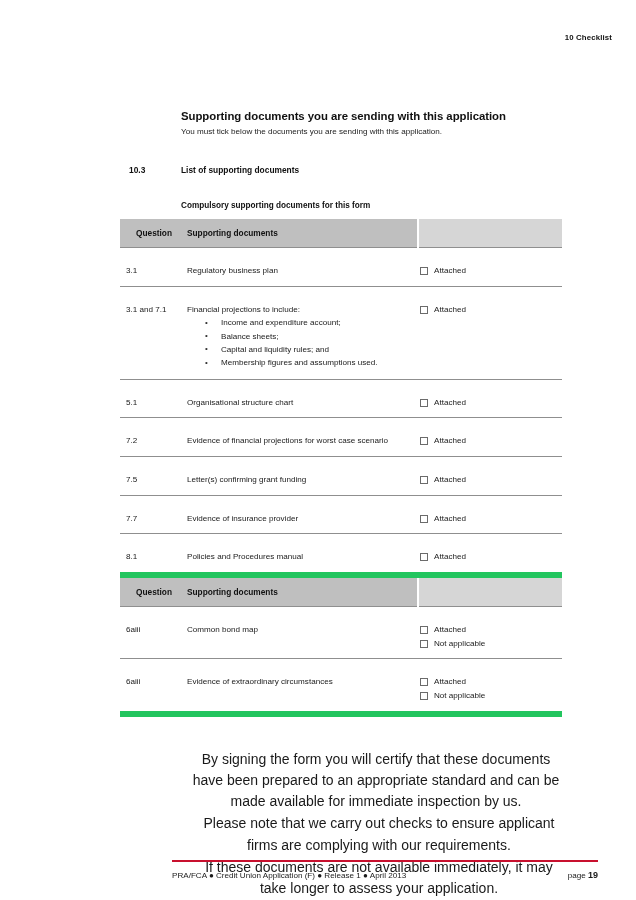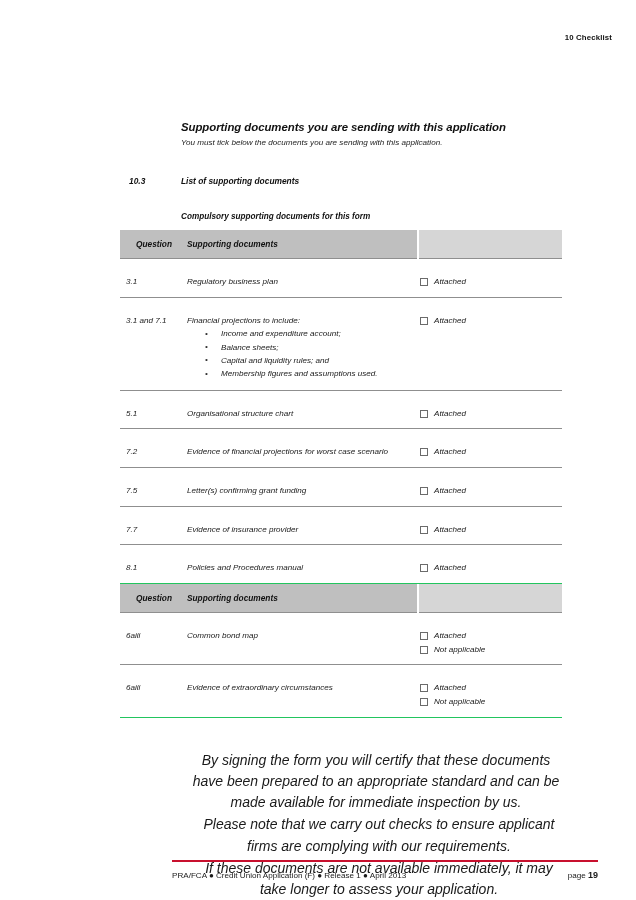--- a/index.html
+++ b/index.html
@@ -31,23 +31,22 @@
     font-size: 7.8px;
     font-weight: bold;
     letter-spacing: 0.15px;
     color: #111;
   }
 
   
   .content {
     position: absolute;
     left: 120px;
-    top: 121px;
+    top: 110px;
     width: 442px;
-    font-style: italic;
   }
 
   .doc-title {
     font-size: 11.4px;
     font-weight: bold;
     margin: 0 0 5px 61px;
     letter-spacing: -0.05px;
     color: #111;
   }
   .doc-subtitle {
@@ -112,21 +111,21 @@
   }
 
   table.checklist tbody td {
     border-top: 1px solid #8f8f8f;
     padding: 18px 4px 9px 0;
     vertical-align: top;
     line-height: 1.32;
     color: #1a1a1a;
   }
   table.checklist tbody tr:last-child td {
-    border-bottom: 1px solid #22c55e;
+    border-bottom: 6px solid #22c55e;
   }
   table.checklist tbody td.td-q   { padding-left: 6px; }
   table.checklist tbody td.td-doc { padding-left: 6px; padding-right: 2px; margin-left: 17px; }
   table.checklist tbody td.td-att { padding-left: 2px; }
 
   
   table.checklist tbody td.td-doc.wide {
     white-space: nowrap;
     overflow: visible;
   }

